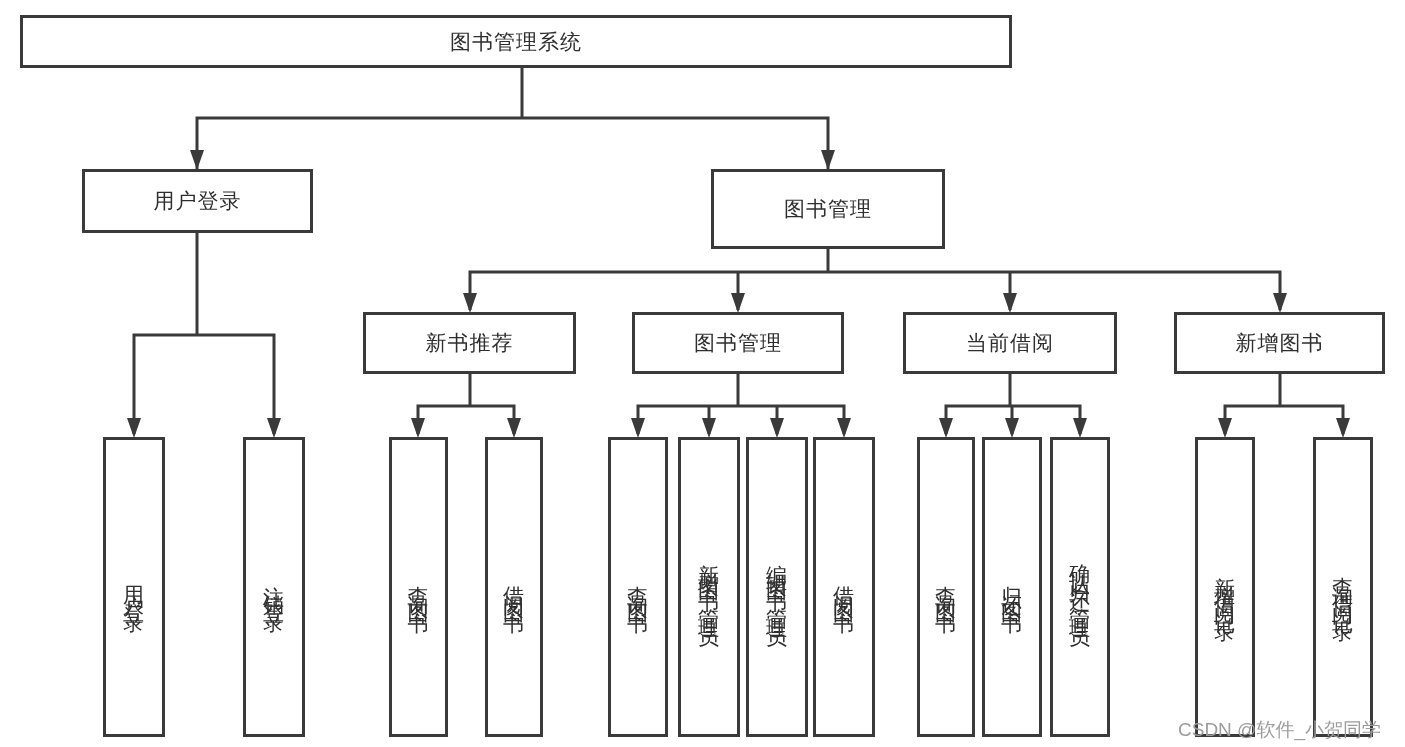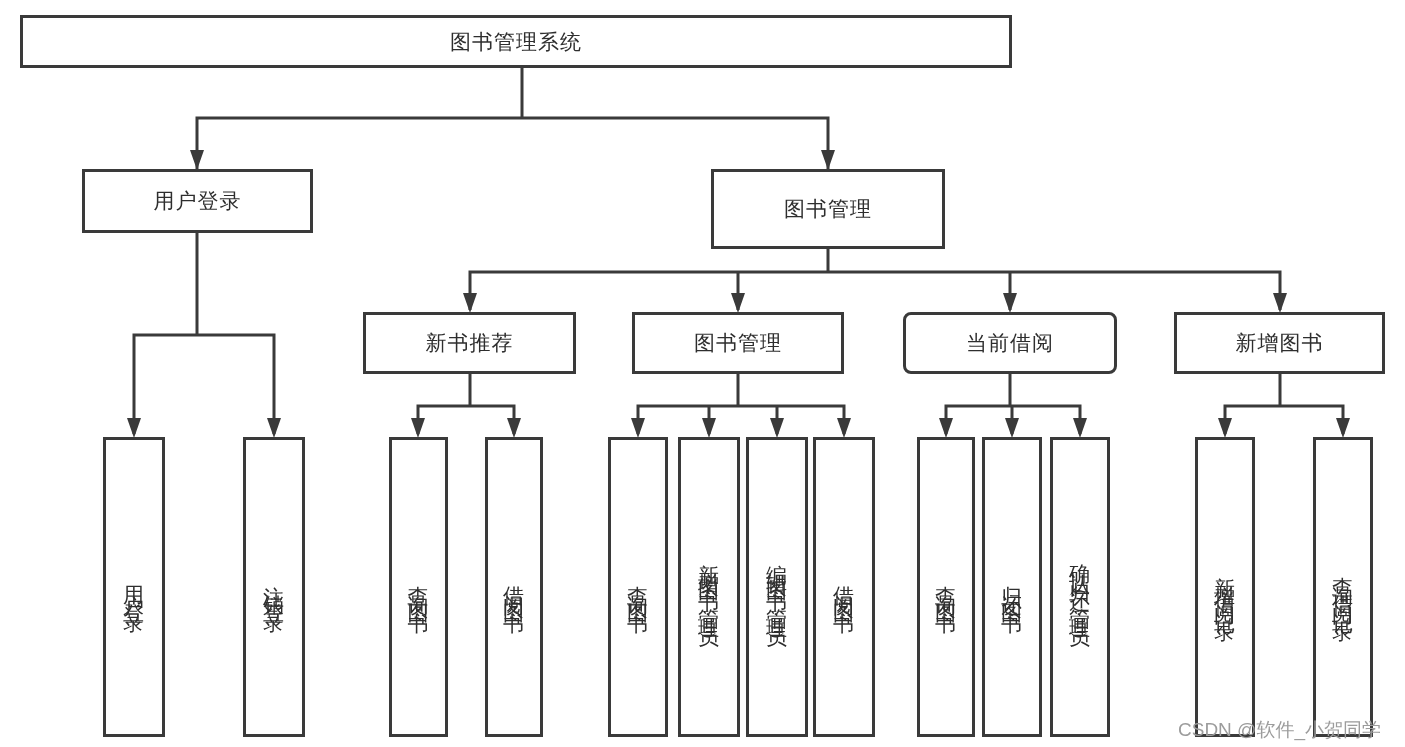--- a/index.html
+++ b/index.html
@@ -91,21 +91,21 @@
   <div class="node hbox" style="left:711px;top:169px;width:234px;height:80px;">
     <span>图书管理</span>
   </div>
 
   <div class="node hbox" style="left:363px;top:312px;width:213px;height:62px;justify-content:center;">
     <span>新书推荐</span>
   </div>
   <div class="node hbox" style="left:632px;top:312px;width:212px;height:62px;">
     <span>图书管理</span>
   </div>
-  <div class="node hbox" style="left:903px;top:312px;width:214px;height:62px;border-radius:8px;">
+  <div class="node hbox" style="left:903px;top:312px;width:214px;height:62px;">
     <span>当前借阅</span>
   </div>
   <div class="node hbox" style="left:1174px;top:312px;width:211px;height:62px;">
     <span>新增图书</span>
   </div>
 
   <div class="node vbox" style="left:103px;top:437px;width:62px;height:300px;">
     <span class="vtext">用户登录</span>
   </div>
   <div class="node vbox" style="left:243px;top:437px;width:62px;height:300px;">

